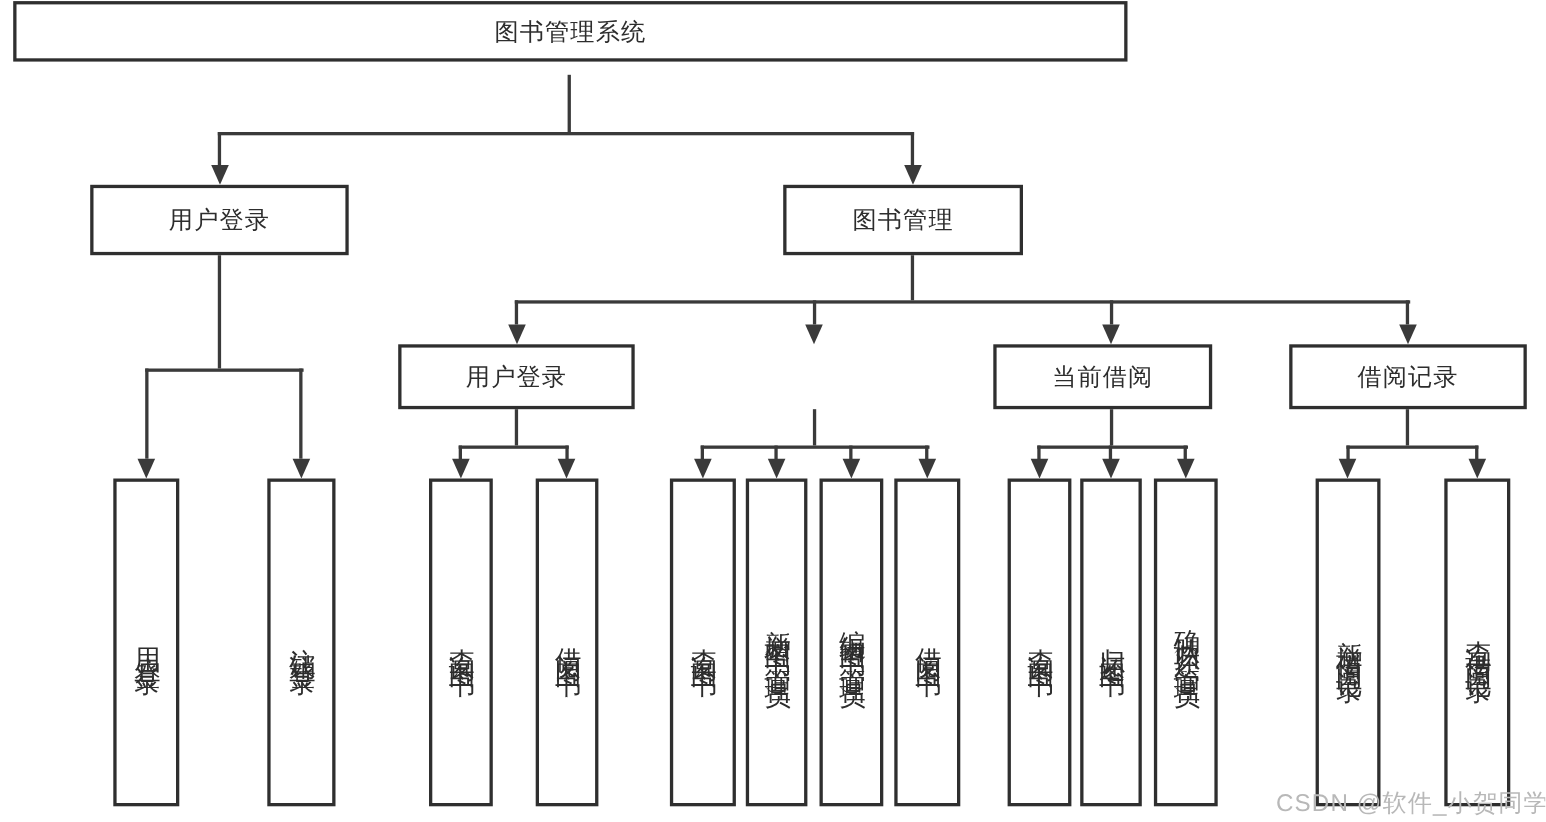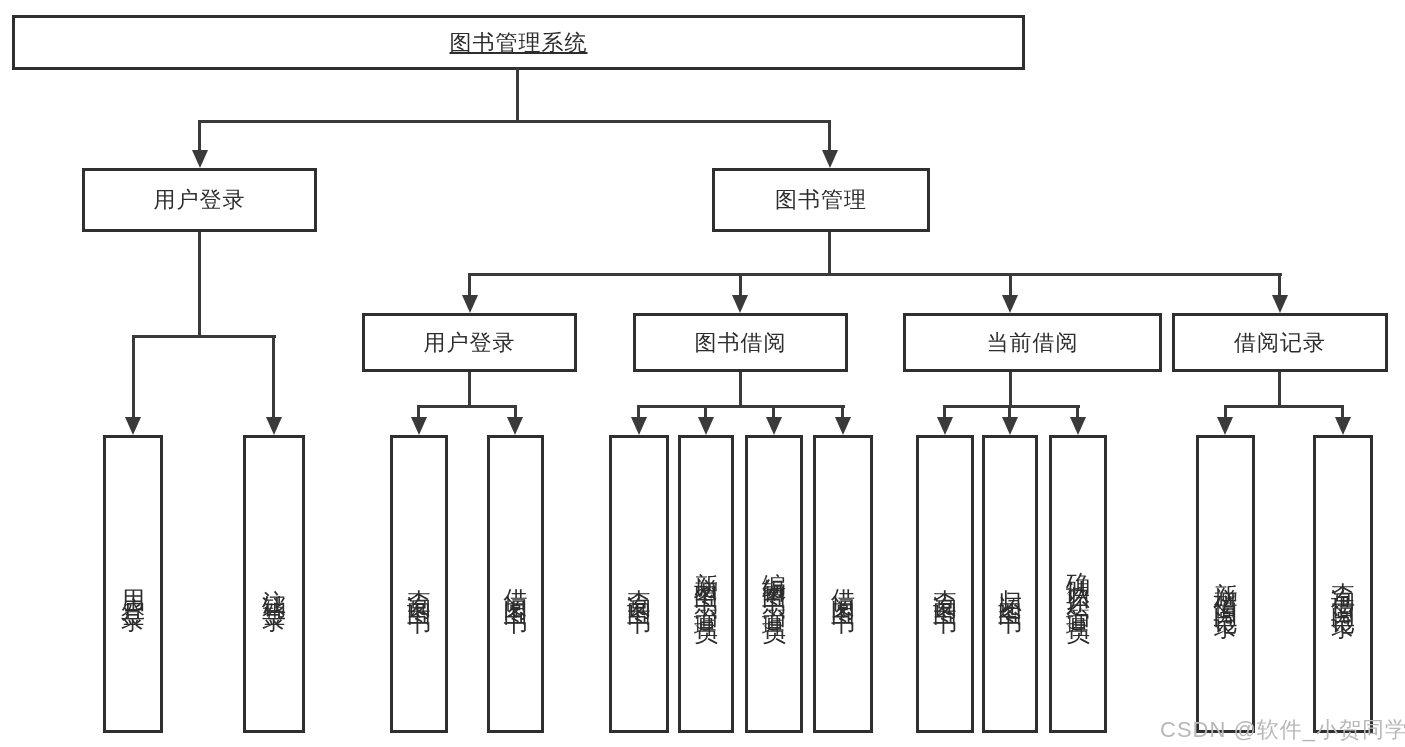--- a/index.html
+++ b/index.html
@@ -38,21 +38,21 @@
   .watermark{
     position:absolute;left:1160px;top:715px;z-index:10;
     color:var(--wm);font-size:22px;letter-spacing:1px;white-space:nowrap;
   }
 </style>
 </head>
 <body>
 
 <div class="canvas">
 
-  <div class="box" style="left:12px;top:15px;width:1013px;height:55px;text-decoration:underline;">
+  <div class="box" style="left:12px;top:1px;width:1013px;height:55px;">
     <span>图书管理系统</span>
   </div>
 
   <div class="vline" style="left:516px;top:68px;height:52px;"></div>
   <div class="hline" style="left:198px;top:120px;width:633px;"></div>
   <div class="vline" style="left:198px;top:120px;height:30px;"></div>
   <div class="ah" style="left:192px;top:150px;"></div>
   <div class="vline" style="left:828px;top:120px;height:30px;"></div>
   <div class="ah" style="left:822px;top:150px;"></div>
 
@@ -77,24 +77,21 @@
   <div class="vline" style="left:739px;top:273px;height:22px;"></div>
   <div class="ah" style="left:732px;top:295px;"></div>
   <div class="vline" style="left:1009px;top:273px;height:22px;"></div>
   <div class="ah" style="left:1002px;top:295px;"></div>
   <div class="vline" style="left:1278px;top:273px;height:22px;"></div>
   <div class="ah" style="left:1272px;top:295px;"></div>
 
   <div class="box" style="left:362px;top:313px;width:215px;height:59px;">
     <span>用户登录</span>
   </div>
-  <div class="box" style="left:633px;top:313px;width:215px;height:59px;">
-    <span>图书借阅</span>
-  </div>
-  <div class="box" style="left:903px;top:313px;width:259px;height:59px;">
+  <div class="box" style="left:903px;top:313px;width:199px;height:59px;">
     <span>当前借阅</span>
   </div>
   <div class="box" style="left:1172px;top:313px;width:216px;height:59px;text-align:center;">
     <span>借阅记录</span>
   </div>
 
   <div class="vline" style="left:468px;top:372px;height:33px;"></div>
   <div class="hline" style="left:417px;top:405px;width:100px;"></div>
   <div class="vline" style="left:417px;top:405px;height:14px;"></div>
   <div class="ah" style="left:411px;top:417px;"></div>

